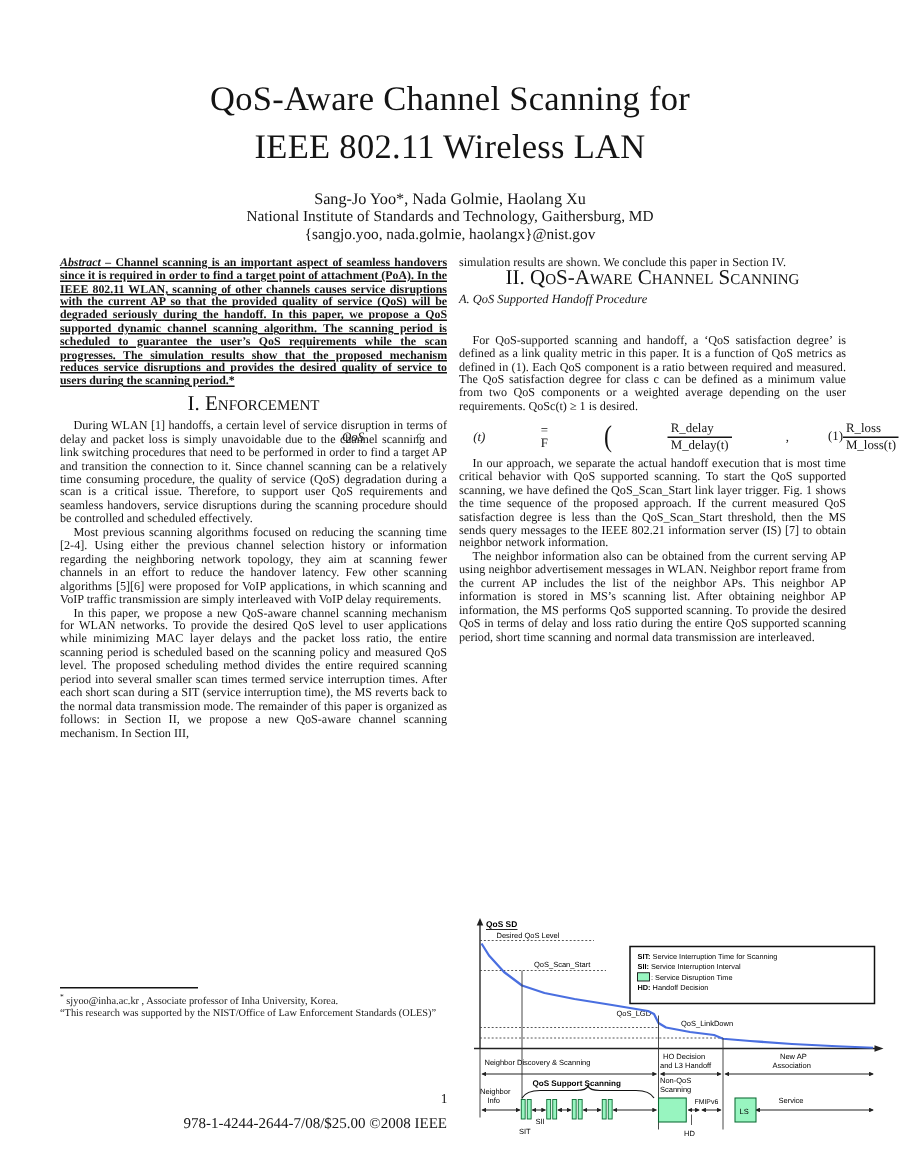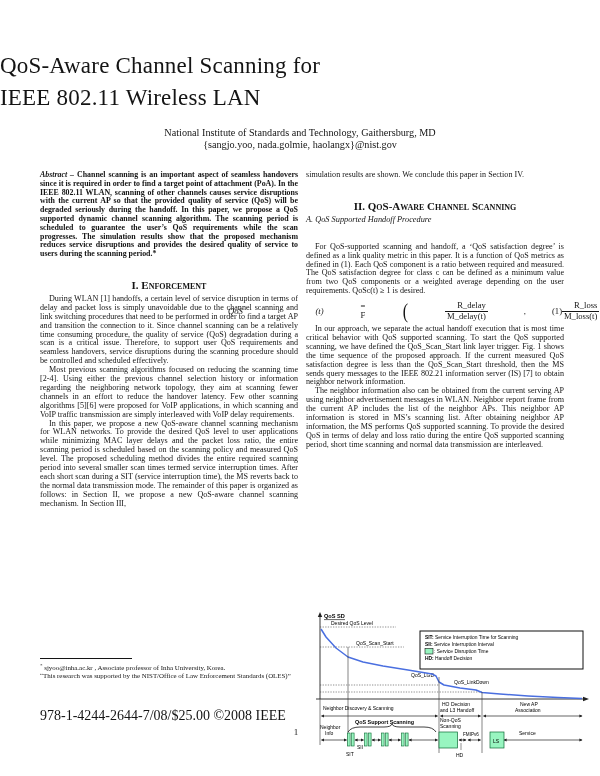--- a/index.html
+++ b/index.html
@@ -1,69 +1,70 @@
 <!DOCTYPE html>
 <html><head>
 <meta charset="utf-8">
 <style>
   html,body{margin:0;padding:0;}
   body{background:#ffffff;width:600px;height:776px;position:relative;overflow:hidden;
        font-family:"Liberation Serif",serif;color:#141414;}
   .page{position:absolute;inset:0;background:#fff;}
 
-  .title-block{position:absolute;top:50px;left:0;width:600px;text-align:left;}
+  .title-block{position:absolute;top:50px;left:0;width:600px;text-align:center;}
   .title-line{font-size:23px;line-height:32px;font-weight:400;letter-spacing:0.2px;}
 
   .authors-block{position:absolute;top:127px;left:0;width:600px;text-align:center;}
   .authors-line{font-size:10.8px;line-height:12px;}
   .affil-line,.email-line{font-size:10.2px;line-height:11.5px;}
 
   .col{position:absolute;width:258px;text-align:justify;font-size:8.1px;line-height:8.9px;}
   .col-left{left:40px;top:171px;}
   .col-right{left:306px;top:171px;}
 
-  .abstract{font-weight:bold;font-size:7.9px;line-height:8.8px;margin-bottom:7px;}
+  .abstract{font-weight:bold;font-size:7.9px;line-height:8.8px;margin-bottom:7px;text-decoration:underline;}
   .abstract .abs-label{font-style:italic;}
   p.para{margin:0;text-indent:9px;}
-  .sec-heading{font-variant:small-caps;text-align:center;font-size:11px;
-               margin:22px 0 5px 0;text-indent:0;font-weight:700;}
+  .sec-heading{font-variant:small-caps;text-align:center;font-size:14px;
+               margin:2px 0 5px 0;text-indent:0;font-weight:400;}
   .subsec-heading{font-style:italic;font-size:8.3px;margin:4px 0 18px 0;text-indent:0;}
 
   .equation{position:relative;display:flex;justify-content:center;align-items:center;
             margin:5px 0 4px 0;font-size:8.6px;gap:35px;}
   .eq-var{font-style:italic;}
   .eq-sub{font-size:6px;font-style:italic;vertical-align:sub;}
   .paren{font-size:20px;font-weight:300;line-height:18px;transform:scaleX(0.8);}
-  .frac{display:inline-flex;flex-direction:column;text-align:right;margin:0 1px;}
+  .frac{display:inline-flex;flex-direction:column;text-align:left;margin:0 1px;}
   .frac .num{padding:0 2px 0.5px 2px;}
   .frac .den{border-top:0.7px solid #141414;padding:0.5px 2px 0 2px;}
   .eq-no{position:absolute;right:2px;top:50%;transform:translateY(-50%);}
 
   .footnote-block{position:absolute;left:40px;top:658px;width:258px;font-size:6.9px;
                   line-height:7.9px;text-align:justify;}
   .footnote-rule{width:92px;border-top:0.8px solid #141414;margin-bottom:3px;}
   .fn-star{vertical-align:super;font-size:5px;}
 
-  .copyright{position:absolute;left:40px;top:708px;width:258px;text-align:left;font-size:14px;}
+  .copyright{position:absolute;left:40px;top:744px;width:258px;text-align:right;font-size:10px;}
   .page-number{position:absolute;left:288px;top:727px;width:16px;text-align:center;font-size:9px;}
 
   .figure-wrap{position:absolute;left:308px;top:607px;width:286px;height:166px;}
   svg text{font-family:"Liberation Sans",sans-serif;}
 </style>
 </head>
 <body>
 
 <div class="page">
 
   <div class="title-block">
     <div class="title-line">QoS-Aware Channel Scanning for</div>
     <div class="title-line">IEEE 802.11 Wireless LAN</div>
   </div>
 
   <div class="authors-block">
+    <div class="authors-line">Sang-Jo Yoo*,  Nada Golmie, Haolang Xu</div>
     <div class="affil-line">National Institute of Standards and Technology, Gaithersburg, MD</div>
     <div class="email-line">{sangjo.yoo, nada.golmie, haolangx}@nist.gov</div>
   </div>
 
   <div class="col col-left">
     <div class="abstract">
       <span class="abs-label">Abstract –</span><span> Channel scanning is an important aspect of seamless handovers since it is required in order to find a target point of attachment (PoA). In the IEEE 802.11 WLAN, scanning of other channels causes service disruptions with the current AP so that the provided quality of service (QoS) will be degraded seriously during the handoff. In this paper, we propose a QoS supported dynamic channel scanning algorithm. The scanning period is scheduled to guarantee the user’s QoS requirements while the scan progresses. The simulation results show that the proposed mechanism reduces service disruptions and provides the desired quality of service to users during the scanning period.*</span>
     </div>
     <div class="sec-heading">I. Enforcement</div>
     <p class="para">During WLAN [1] handoffs, a certain level of service disruption in terms of delay and packet loss is simply unavoidable due to the channel scanning and link switching procedures that need to be performed in order to find a target AP and transition the connection to it. Since channel scanning can be a relatively time consuming procedure, the quality of service (QoS) degradation during a scan is a critical issue. Therefore, to support user QoS requirements and seamless handovers, service disruptions during the scanning procedure should be controlled and scheduled effectively.</p>

